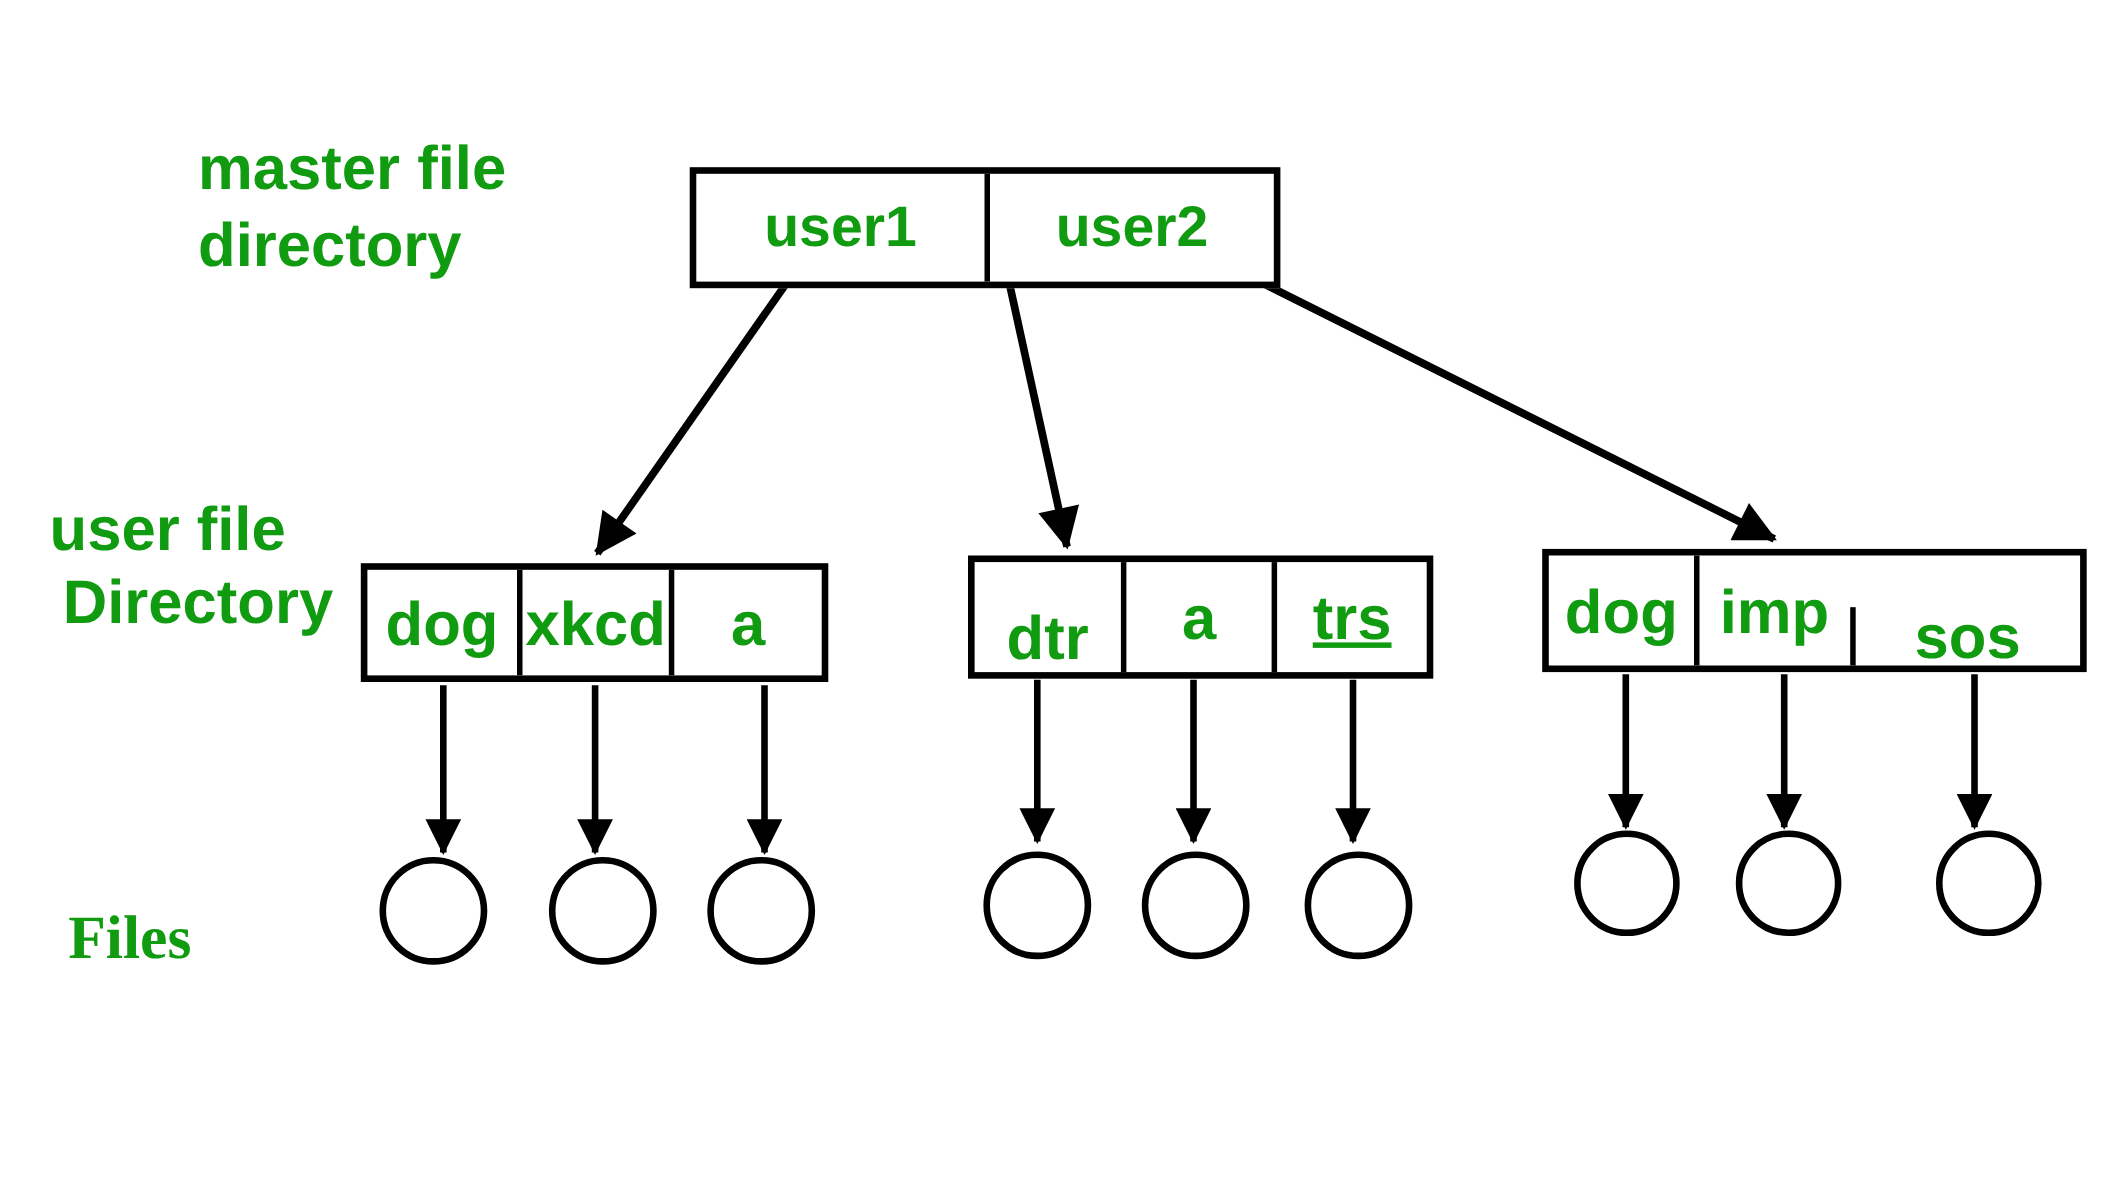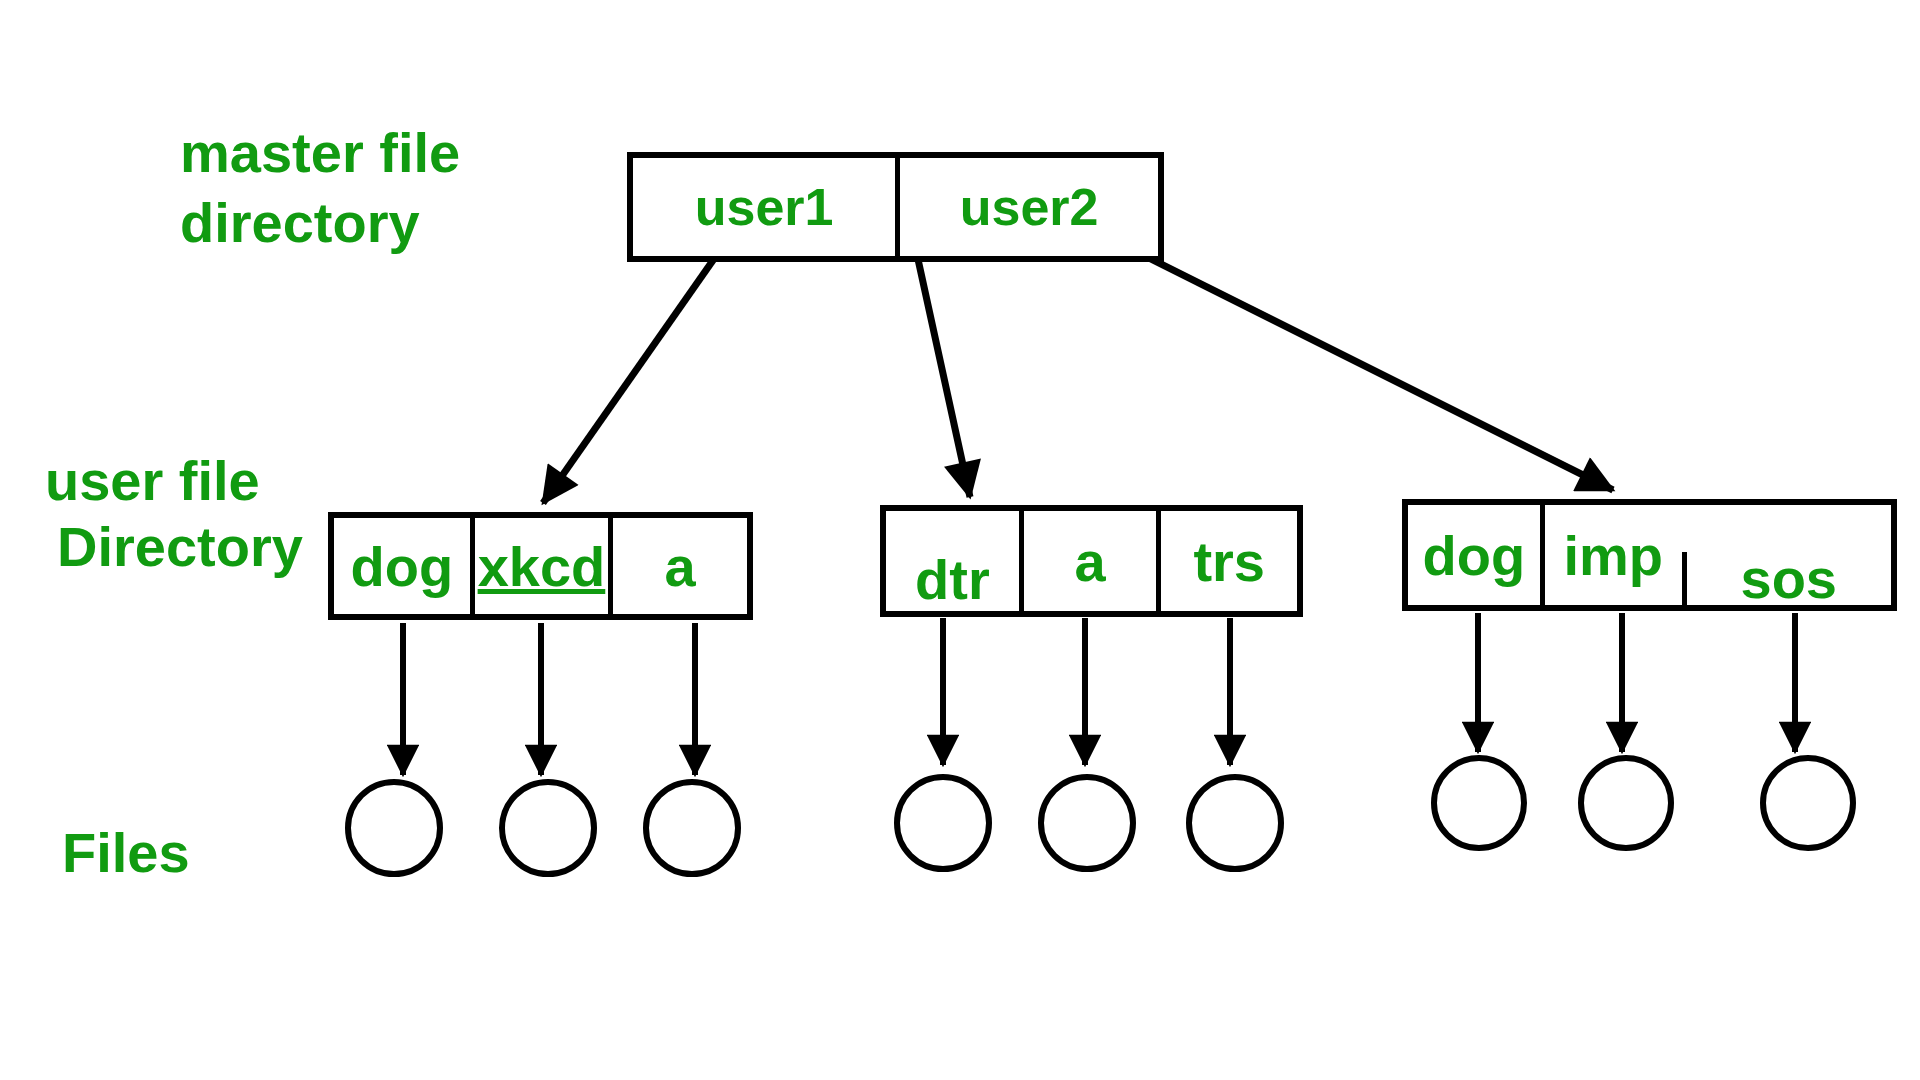--- a/index.html
+++ b/index.html
@@ -28,21 +28,21 @@
     position: absolute;
     color: var(--text-green);
     font-weight: bold;
     font-size: 56px;
     line-height: 70px;
     white-space: nowrap;
   }
   .label-master { left: 180px; top: 118px; }
   .label-user   { left: 45px;  top: 448px; line-height: 66px; }
   .label-user .line2 { padding-left: 12px; }
-  .label-files  { left: 62px;  top: 818px; }
+  .label-files  { left: 62px;  top: 818px; font-family: Liberation Serif, serif; }
   .dir-box {
     position: absolute;
     display: flex;
     border: 6px solid var(--line);
     background: var(--background);
   }
   .dir-cell {
     display: flex;
     align-items: center;
     justify-content: center;
@@ -114,28 +114,28 @@
     <div class="line1">Files</div>
   </div>
 
   <div class="dir-box master-box">
     <div class="dir-cell" style="flex:180 0 0;">user1</div>
     <div class="dir-cell" style="flex:177 0 0;">user2</div>
   </div>
 
   <div class="dir-box user-box-1">
     <div class="dir-cell" style="flex:143 0 0;">dog</div>
-    <div class="dir-cell" style="flex:141 0 0;text-decoration:underline;">xkcd</div>
+    <div class="dir-cell" style="flex:141 0 0;">xkcd</div>
     <div class="dir-cell" style="flex:141 0 0;">a</div>
   </div>
 
   <div class="dir-box user-box-2">
     <div class="dir-cell" style="flex:140 0 0;margin-top:36px;">dtr</div>
     <div class="dir-cell" style="flex:140 0 0;">a</div>
-    <div class="dir-cell" style="flex:143 0 0;">trs</div>
+    <div class="dir-cell" style="flex:143 0 0;text-decoration:underline;">trs</div>
   </div>
 
   <div class="dir-box user-box-3">
     <div class="dir-cell" style="flex:138 0 0;">dog</div>
     <div class="dir-cell" style="flex:143 0 0;">imp</div>
     <div class="dir-cell" style="flex:214 0 0;margin-top:47px;">sos</div>
   </div>
 
 </div>
 

